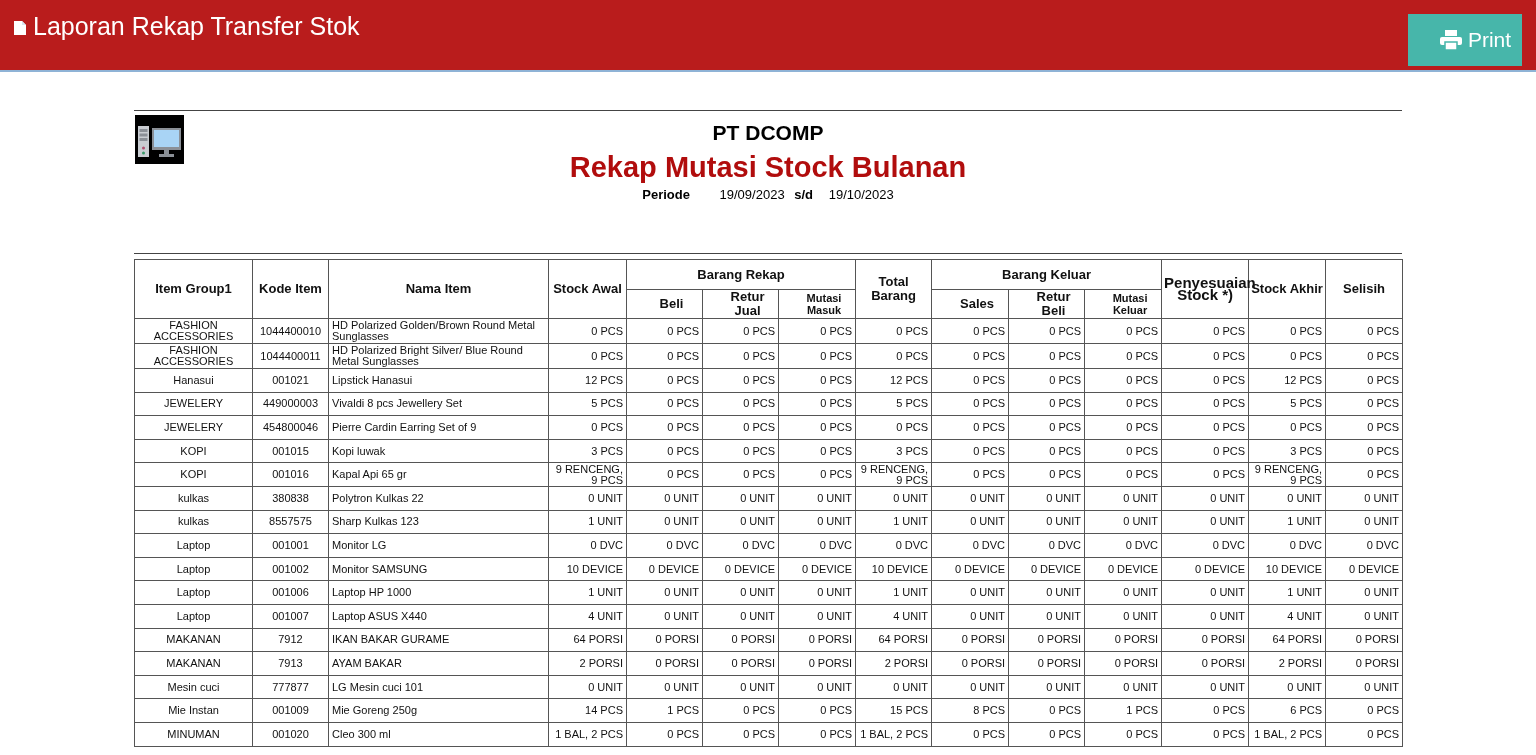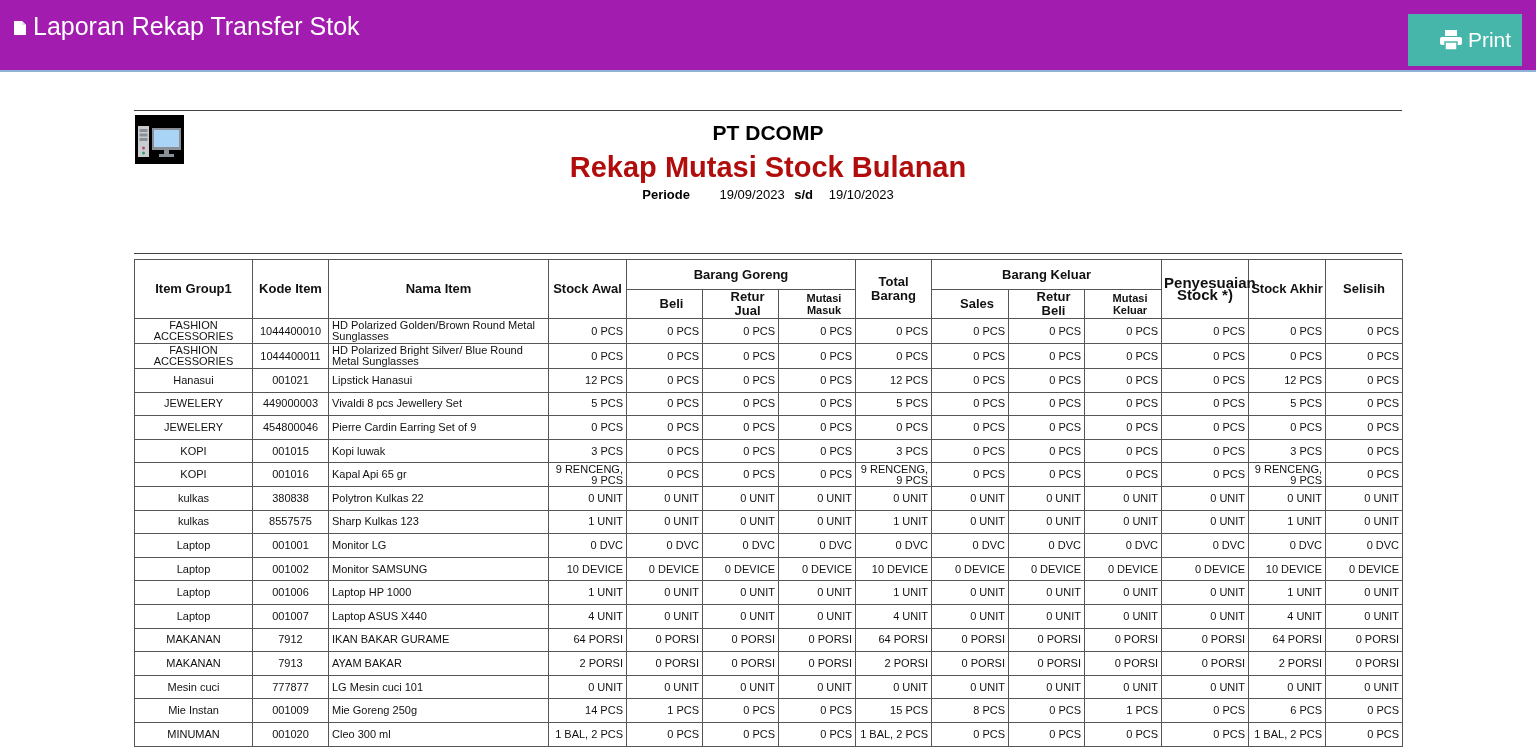--- a/index.html
+++ b/index.html
@@ -4,21 +4,21 @@
 <style>
   * { box-sizing: border-box; }
   html, body { margin: 0; padding: 0; }
   body {
     width: 1536px; height: 755px; overflow: hidden;
     background: #ffffff;
     font-family: "Liberation Sans", sans-serif;
     color: #222;
   }
   .topbar {
-    height: 72px; background: #a21caf;
+    height: 72px; background: #b91c1c;
     border-bottom: 2px solid #8fb3d6;
     position: relative;
   }
   .topbar .title {
     position: absolute; left: 14px; top: 12px;
     color: #fff; font-size: 25px; display: flex; align-items: center;
   }
   .topbar .title .doc-icon { width: 12px; height: 14px; margin-right: 7px; margin-top: 3px; }
   .print-btn {
     position: absolute; left: 1408px; top: 14px; width: 114px; height: 52px;
@@ -122,21 +122,21 @@
         <col style="width:87px">
       <col style="width:77px">
         <col style="width:77px">
     </colgroup>
     <thead>
       <tr class="h1">
         <th rowspan="2">Item Group1</th>
         <th rowspan="2">Kode Item</th>
         <th rowspan="2">Nama Item</th>
         <th rowspan="2">Stock Awal</th>
-        <th colspan="3">Barang Goreng</th>
+        <th colspan="3">Barang Rekap</th>
         <th rowspan="2">Total Barang</th>
         <th colspan="3">Barang Keluar</th>
         <th rowspan="2" class="tiny">Penyesuaian Stock *)</th>
         <th rowspan="2">Stock Akhir</th>
         <th rowspan="2">Selisih</th>
       </tr>
       <tr class="h2">
         <th>Beli</th>
         <th>Retur Jual</th>
         <th class="small">Mutasi Masuk</th>

